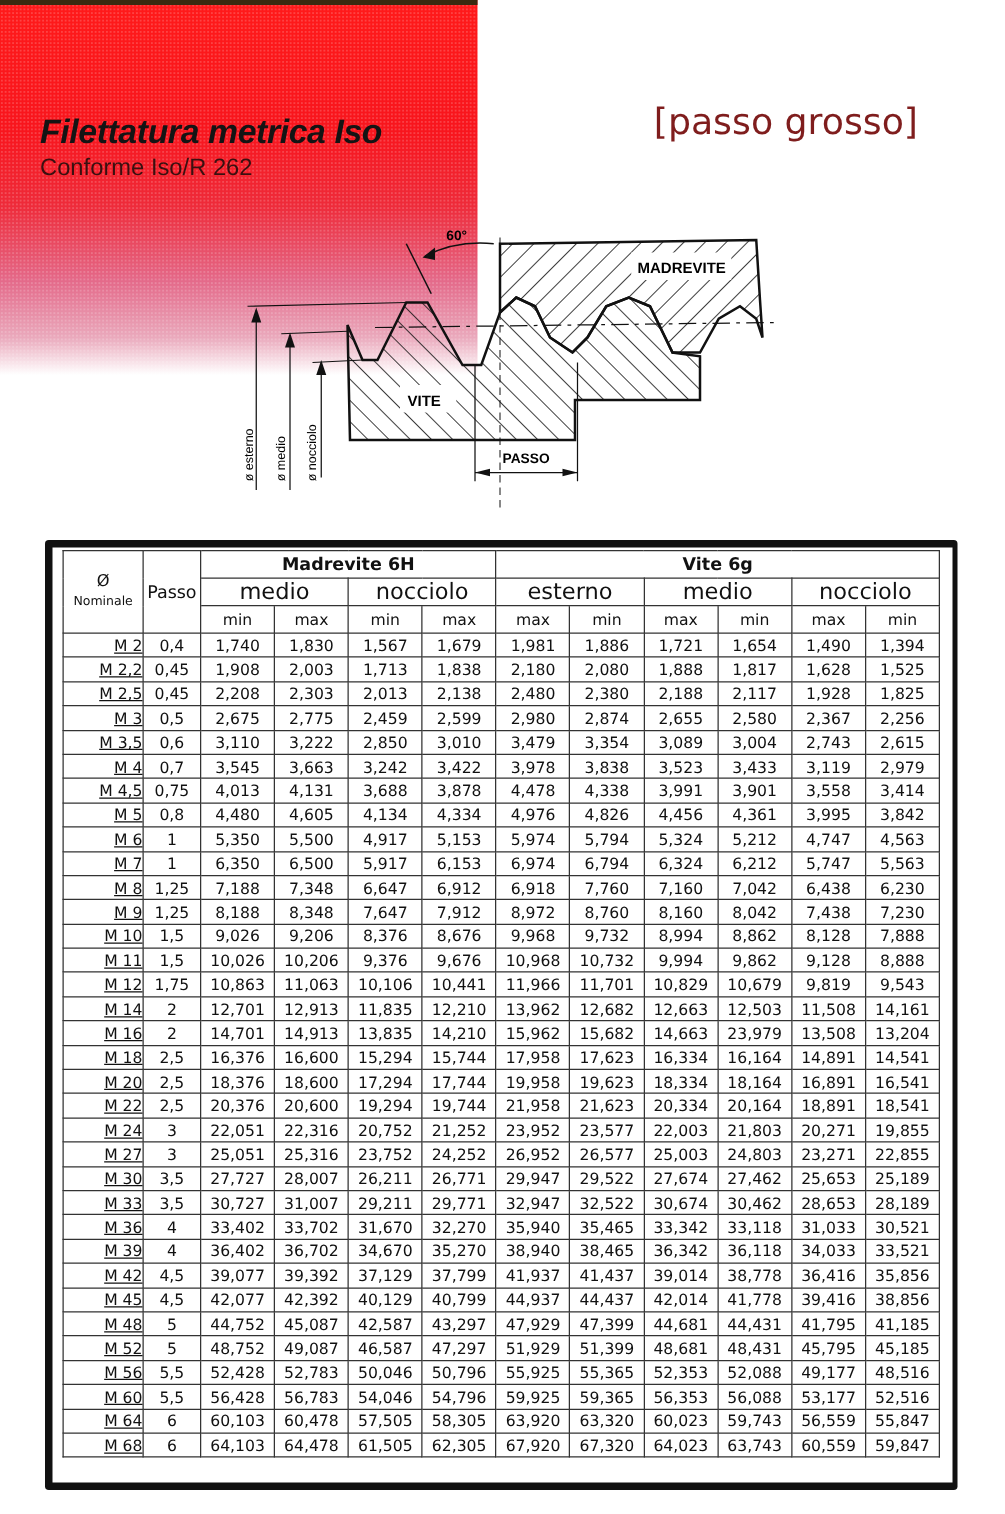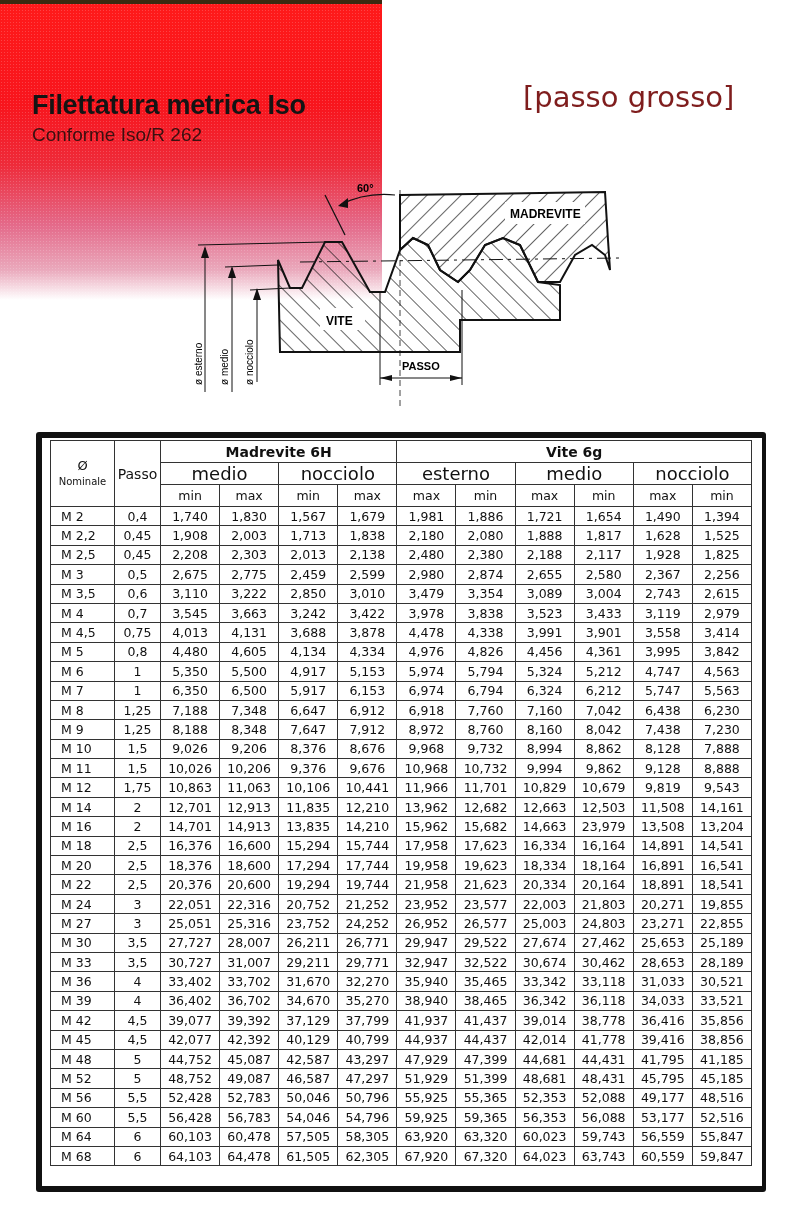--- a/index.html
+++ b/index.html
@@ -12,21 +12,21 @@
   }
   .red-band::after {
     content: ""; position: absolute; inset: 0;
     background-image: radial-gradient(rgba(255,255,255,0.18) 1px, transparent 1px);
     background-size: 3px 3px;
   }
   .top-strip { position: absolute; left: 0; top: 0; width: 382px; height: 4px; background: #3a2a10; }
 
   .title {
     position: absolute; left: 32px; top: 90px; font-family: "Liberation Sans", sans-serif;
-    font-weight: bold; font-size: 27px; color: #141414; letter-spacing: -0.3px; white-space: nowrap;
+    font-weight: bold; font-size: 27px; color: #141414; letter-spacing: -0.3px; white-space: nowrap; font-style: italic;
   }
   .subtitle {
     position: absolute; left: 32px; top: 124px; font-family: Liberation Sans, sans-serif;
     font-size: 19px; color: #3a1010; white-space: nowrap;
   }
   .tag {
     position: absolute; left: 523px; top: 80px; font-family: "DejaVu Sans", sans-serif;
     font-size: 29px; color: #7f1d1d; white-space: nowrap;
   }
 
@@ -47,21 +47,21 @@
   th, td { border: 1px solid #333; text-align: center; padding: 0; }
   th { font-weight: normal; }
   th.grp { font-weight: bold; font-size: 14px; height: 22px; }
   th.sub { font-size: 18px; height: 20px; }
   th.mm { font-size: 12.5px; height: 22px; }
   th.nom { font-size: 13px; line-height: 14px; }
   th.nom .n2 { font-size: 10px; display: block; margin-top: 2px; }
   th.passo { font-size: 14px; }
   td { height: 19.4px; }
   tr.r td { border-left: 1px solid #333; border-right: 1px solid #333; }
-  td.nm { text-align: left; padding-left: 10px; }
+  td.nm { text-align: right; padding-left: 10px; text-decoration: underline; }
   .c-nom { width: 64px; }
   .c-pas { width: 46px; }
 </style>
 </head>
 <body>
 
 <div class="red-band"></div>
 <div class="top-strip"></div>
 
 <div class="title">Filettatura metrica Iso</div>

